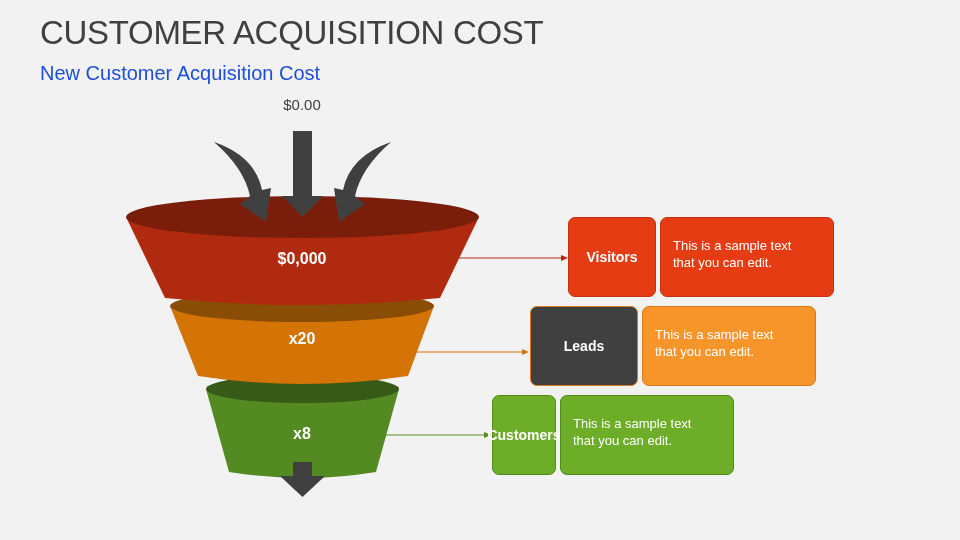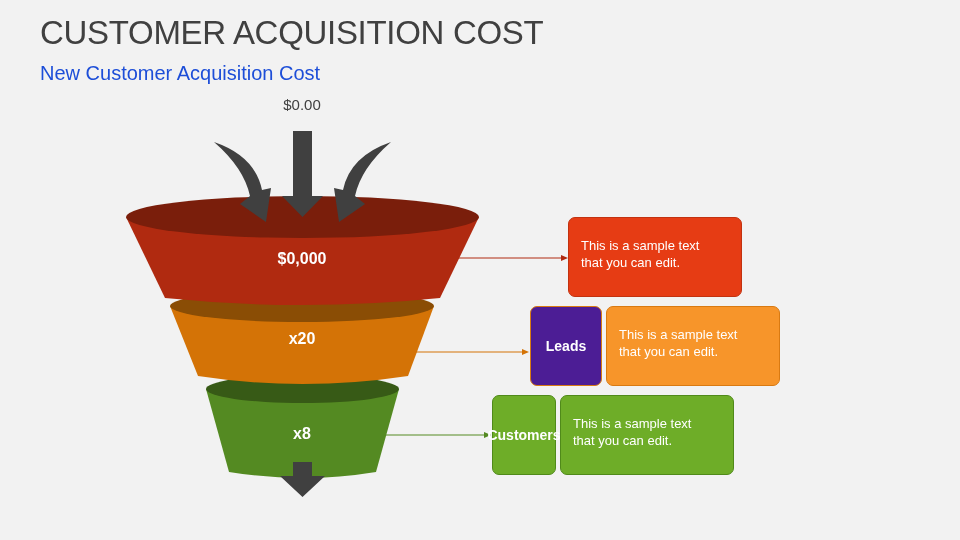--- a/index.html
+++ b/index.html
@@ -61,30 +61,31 @@
   </g>
 </svg>
 
 <div class="stage-text" style="left:252px; top:248px; width:100px;">
   <div>$0,000</div>
 </div>
 <div class="stage-text" style="left:252px; top:328px; width:100px;">x20</div>
 <div class="stage-text" style="left:252px; top:423px; width:100px;">x8</div>
 
 <div class="box" style="left:568px; top:217px;">
+  <div class="lbl" style="width:88px; background:#e63c14; border:1.5px solid #c23210;">Visitors</div>
   <div class="desc" style="width:174px; background:#e63c14; border:1.5px solid #c23210;">
     <div>
         <span>This is a sample text</span>
         <span style="margin-top:0">that you can edit.</span>
       </div>
   </div>
 </div>
 
 <div class="box" style="left:530px; top:306px;">
-  <div class="lbl" style="width:72px; background:#4c1d95; border:1.5px solid #d97a12;">Leads</div>
+  <div class="lbl" style="width:108px; background:#404040; border:1.5px solid #d97a12;">Leads</div>
   <div class="desc" style="width:174px; background:#f7952a; border:1.5px solid #d97a12;">
     <div>
         <span>This is a sample text</span>
         <span style="margin-top:0">that you can edit.</span>
       </div>
   </div>
 </div>
 
 <div class="box" style="left:492px; top:395px;">
   <div class="lbl" style="width:64px; background:#6ead28; border:1.5px solid #508a1a;">Customers</div>

